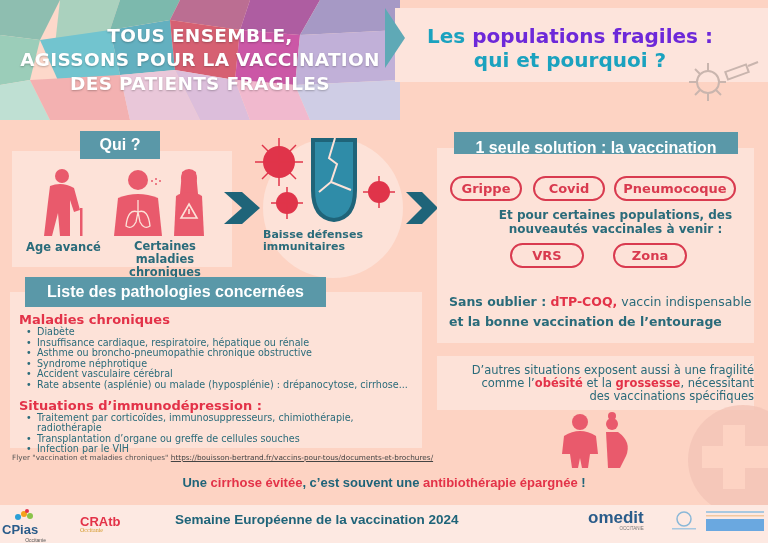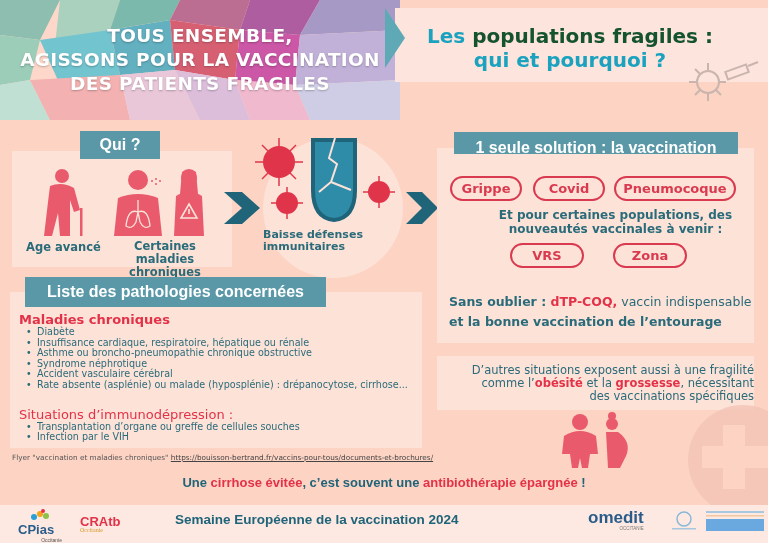--- a/index.html
+++ b/index.html
@@ -2,21 +2,21 @@
 <html><head>
 <meta charset="utf-8">
 <style>
 *{box-sizing:border-box;margin:0;padding:0}
 body{width:768px;height:543px;overflow:hidden;background:#fdd3c3;font-family:"Liberation Sans",sans-serif;position:relative}
 .abs{position:absolute}
 .hex-bg{left:0;top:0;width:400px;height:120px;overflow:hidden}
 .title-main{left:0;top:24px;width:400px;text-align:center;color:#fff;font-family:"DejaVu Sans",sans-serif;font-weight:bold;font-size:18.5px;line-height:24px;letter-spacing:.3px;text-shadow:0 1px 2px rgba(0,0,0,.25)}
 .sub-band{left:395px;top:8px;width:373px;height:74px;background:#fde4dc}
 .sub-title{left:400px;top:24px;width:340px;text-align:center;font-family:"DejaVu Sans",sans-serif;font-weight:bold;font-size:20px;line-height:24px;color:#1ba2bf}
-.sub-title .pink{color:#14532d}
+.sub-title .pink{color:#6d28d9}
 .panel{background:#fde2d8}
 .hdr{background:#5a98a8;color:#fff;font-weight:bold;text-align:center}
 .pill{border:2.5px solid #d93a4f;border-radius:16px;color:#d93a4f;font-family:"DejaVu Sans",sans-serif;font-weight:bold;font-size:13px;text-align:center;line-height:21px;background:#fde2d8}
 .teal{color:#2a6b7a}
 .red{color:#e33248}
 ul{list-style:none}
 li{position:relative;padding-left:14px}
 li:before{content:"•";position:absolute;left:3px;color:#2a6b7a}
 .footer{left:0;top:505px;width:768px;height:38px;background:#fde9e2}
 </style>
@@ -197,36 +197,37 @@
 <div class="abs" style="left:19px;top:312px;width:400px;font-family:'DejaVu Sans',sans-serif">
   <div class="red" style="font-weight:bold;font-size:13px;line-height:15px">Maladies chroniques</div>
   <ul class="teal" style="font-size:9.6px;line-height:10.6px;margin-left:4px">
     <li>Diabète</li>
     <li>Insuffisance cardiaque, respiratoire, hépatique ou rénale</li>
     <li>Asthme ou broncho-pneumopathie chronique obstructive</li>
     <li>Syndrome néphrotique</li>
     <li>Accident vasculaire cérébral</li>
     <li>Rate absente (asplénie) ou malade (hyposplénie) : drépanocytose, cirrhose...</li>
   </ul>
-  <div class="red" style="font-weight:normal;font-size:13px;line-height:15px;margin-top:16px">Situations d’immunodépression :</div>
+  <div class="red" style="font-weight:bold;font-size:13px;line-height:15px;margin-top:7px">Situations d’immunodépression :</div>
   <ul class="teal" style="font-size:9.6px;line-height:10.6px;margin-left:4px">
+    <li>Traitement par corticoïdes, immunosuppresseurs, chimiothérapie, radiothérapie</li>
     <li>Transplantation d’organe ou greffe de cellules souches</li>
     <li>Infection par le VIH</li>
   </ul>
 </div>
 <div class="abs" style="left:12px;top:453px;font-family:'DejaVu Sans',sans-serif;font-size:7.3px;color:#555">
   <span>Flyer "vaccination et maladies chroniques" </span><a style="color:#444;text-decoration:underline">https://bouisson-bertrand.fr/vaccins-pour-tous/documents-et-brochures/</a>
 </div>
 
 <div class="abs teal" style="left:0;top:475px;width:768px;text-align:center;font-size:13px;font-weight:bold;color:#1f6479">
   <span>Une </span><span class="red">cirrhose évitée</span><span>, c’est souvent une </span><span class="red">antibiothérapie épargnée</span><span> !</span>
 </div>
 
 <div class="abs footer"></div>
-<div class="abs" style="left:18px;top:507px">
+<div class="abs" style="left:2px;top:507px">
   <svg width="44" height="12" viewBox="0 0 44 12">
       <circle cx="16" cy="8" r="3" fill="#2a9fd6"></circle>
       <circle cx="22" cy="5" r="3" fill="#f4a21c"></circle>
       <circle cx="28" cy="7" r="3" fill="#8bc34a"></circle>
       <circle cx="25" cy="2" r="2" fill="#e33248"></circle>
     </svg>
   <div style="font-size:13px;font-weight:bold;color:#2a5c8a;margin-top:-3px">CPias</div>
   <div style="font-size:5px;color:#555;text-align:right">Occitanie</div>
 </div>
 <div class="abs" style="left:80px;top:514px">

